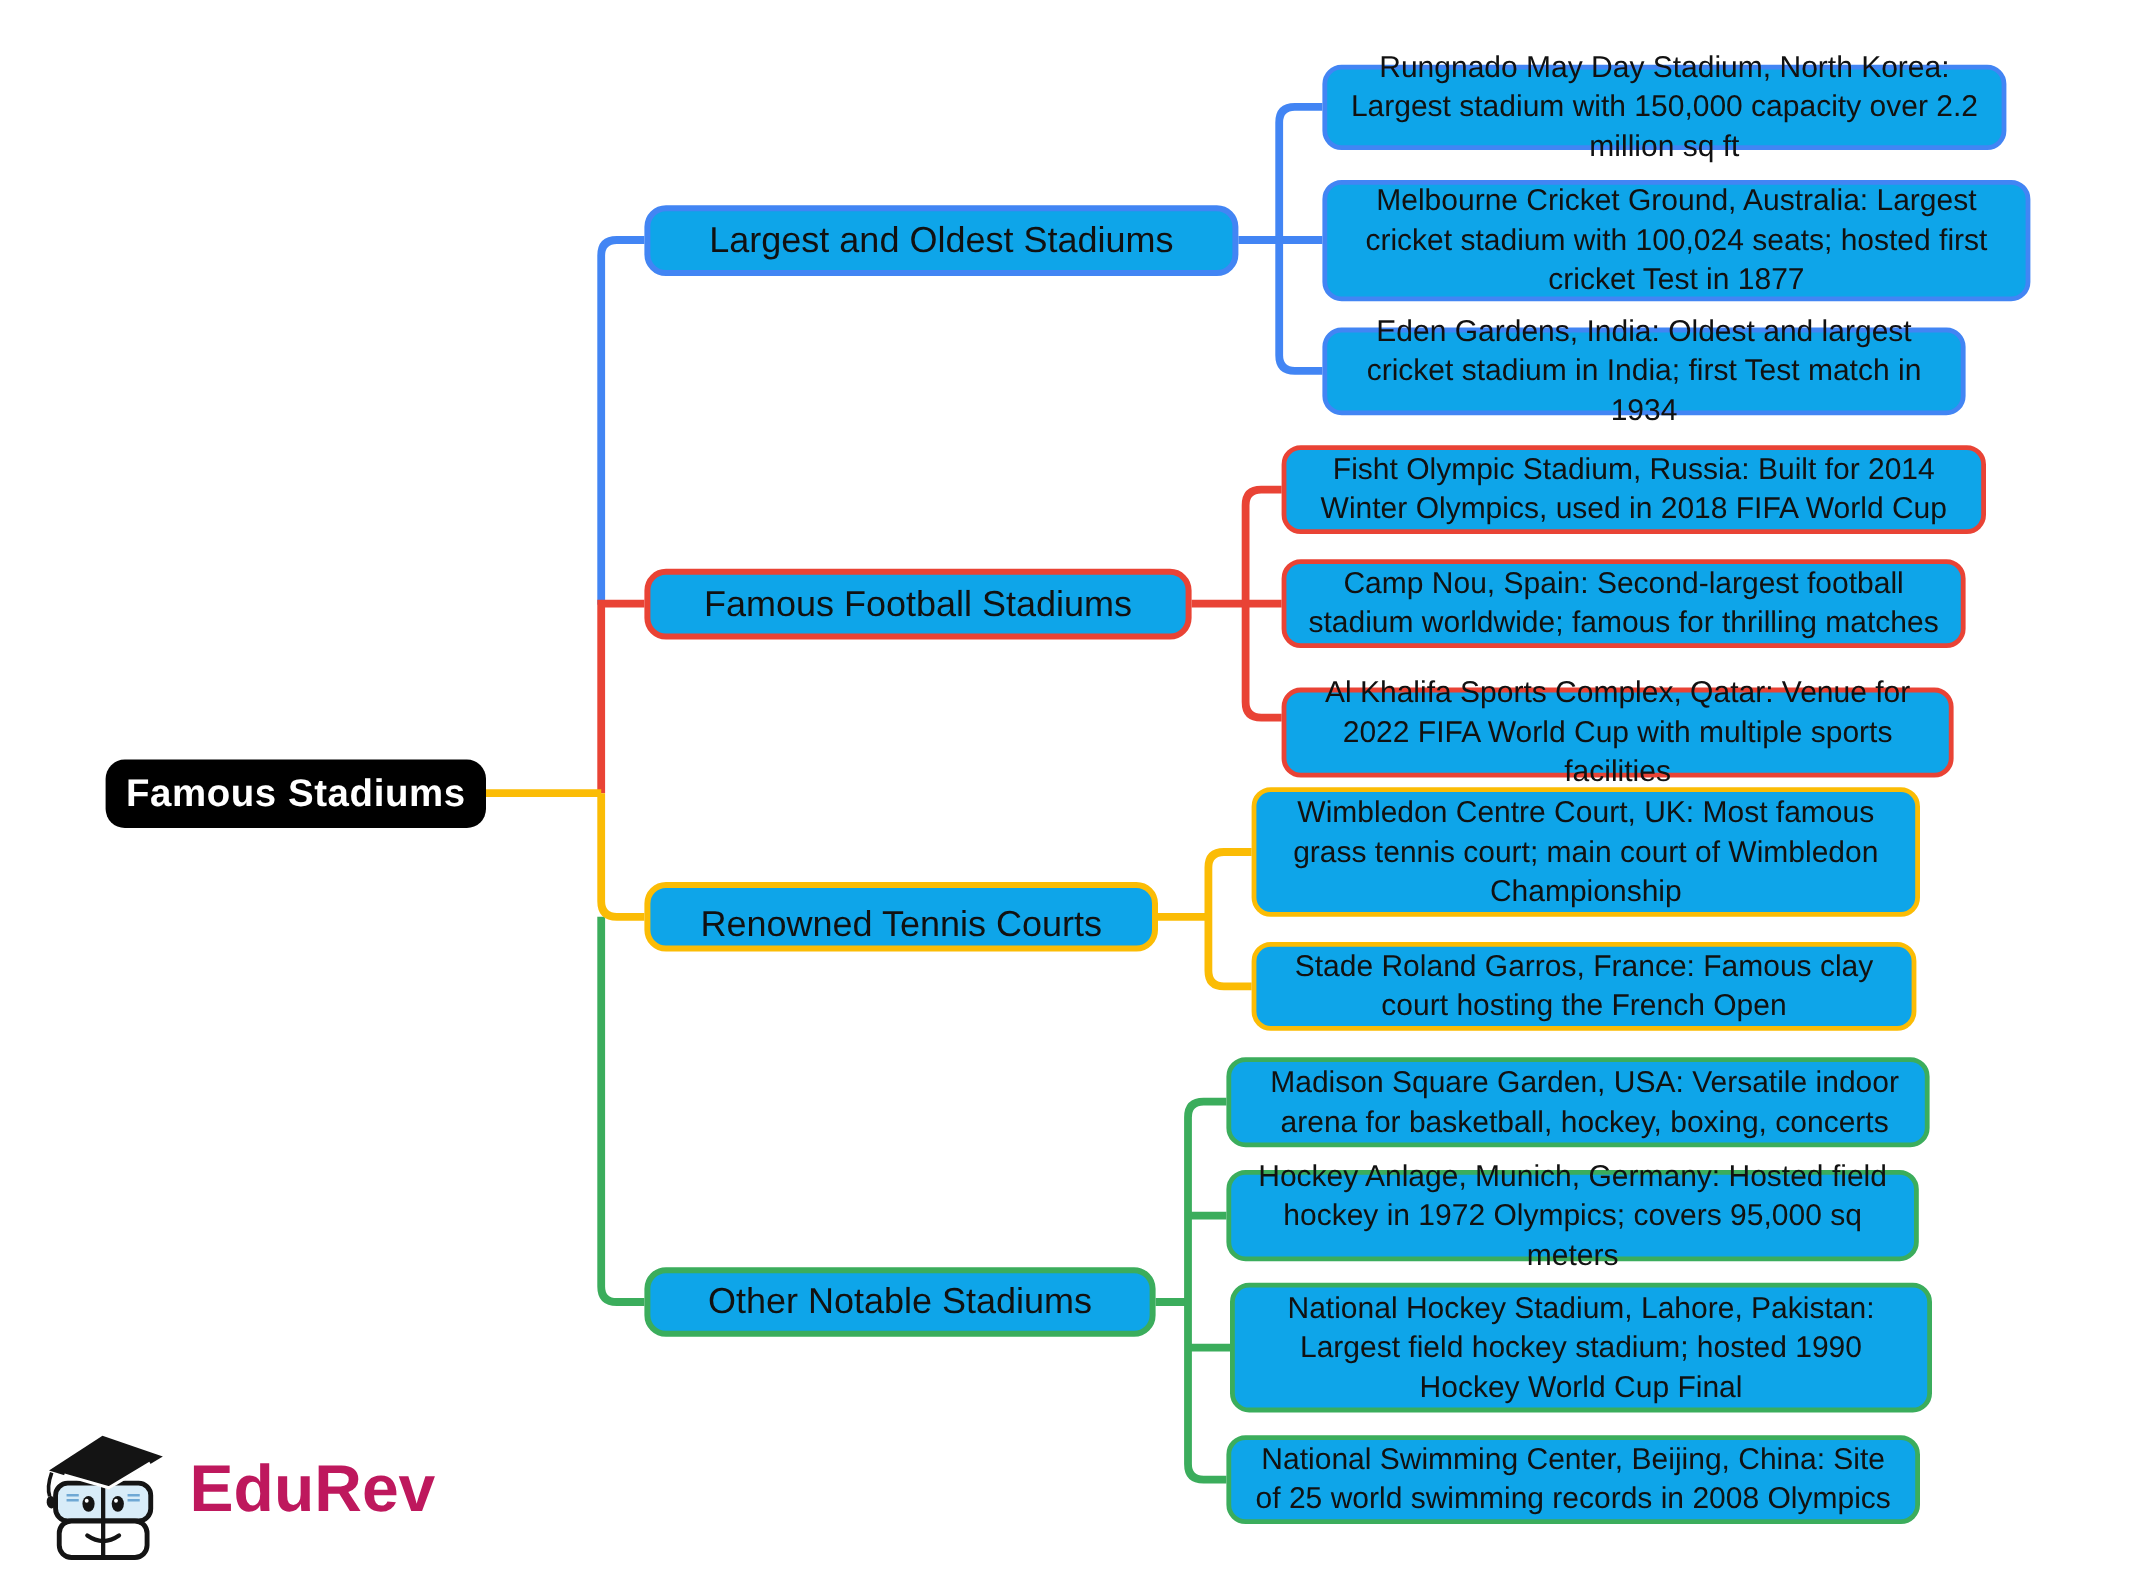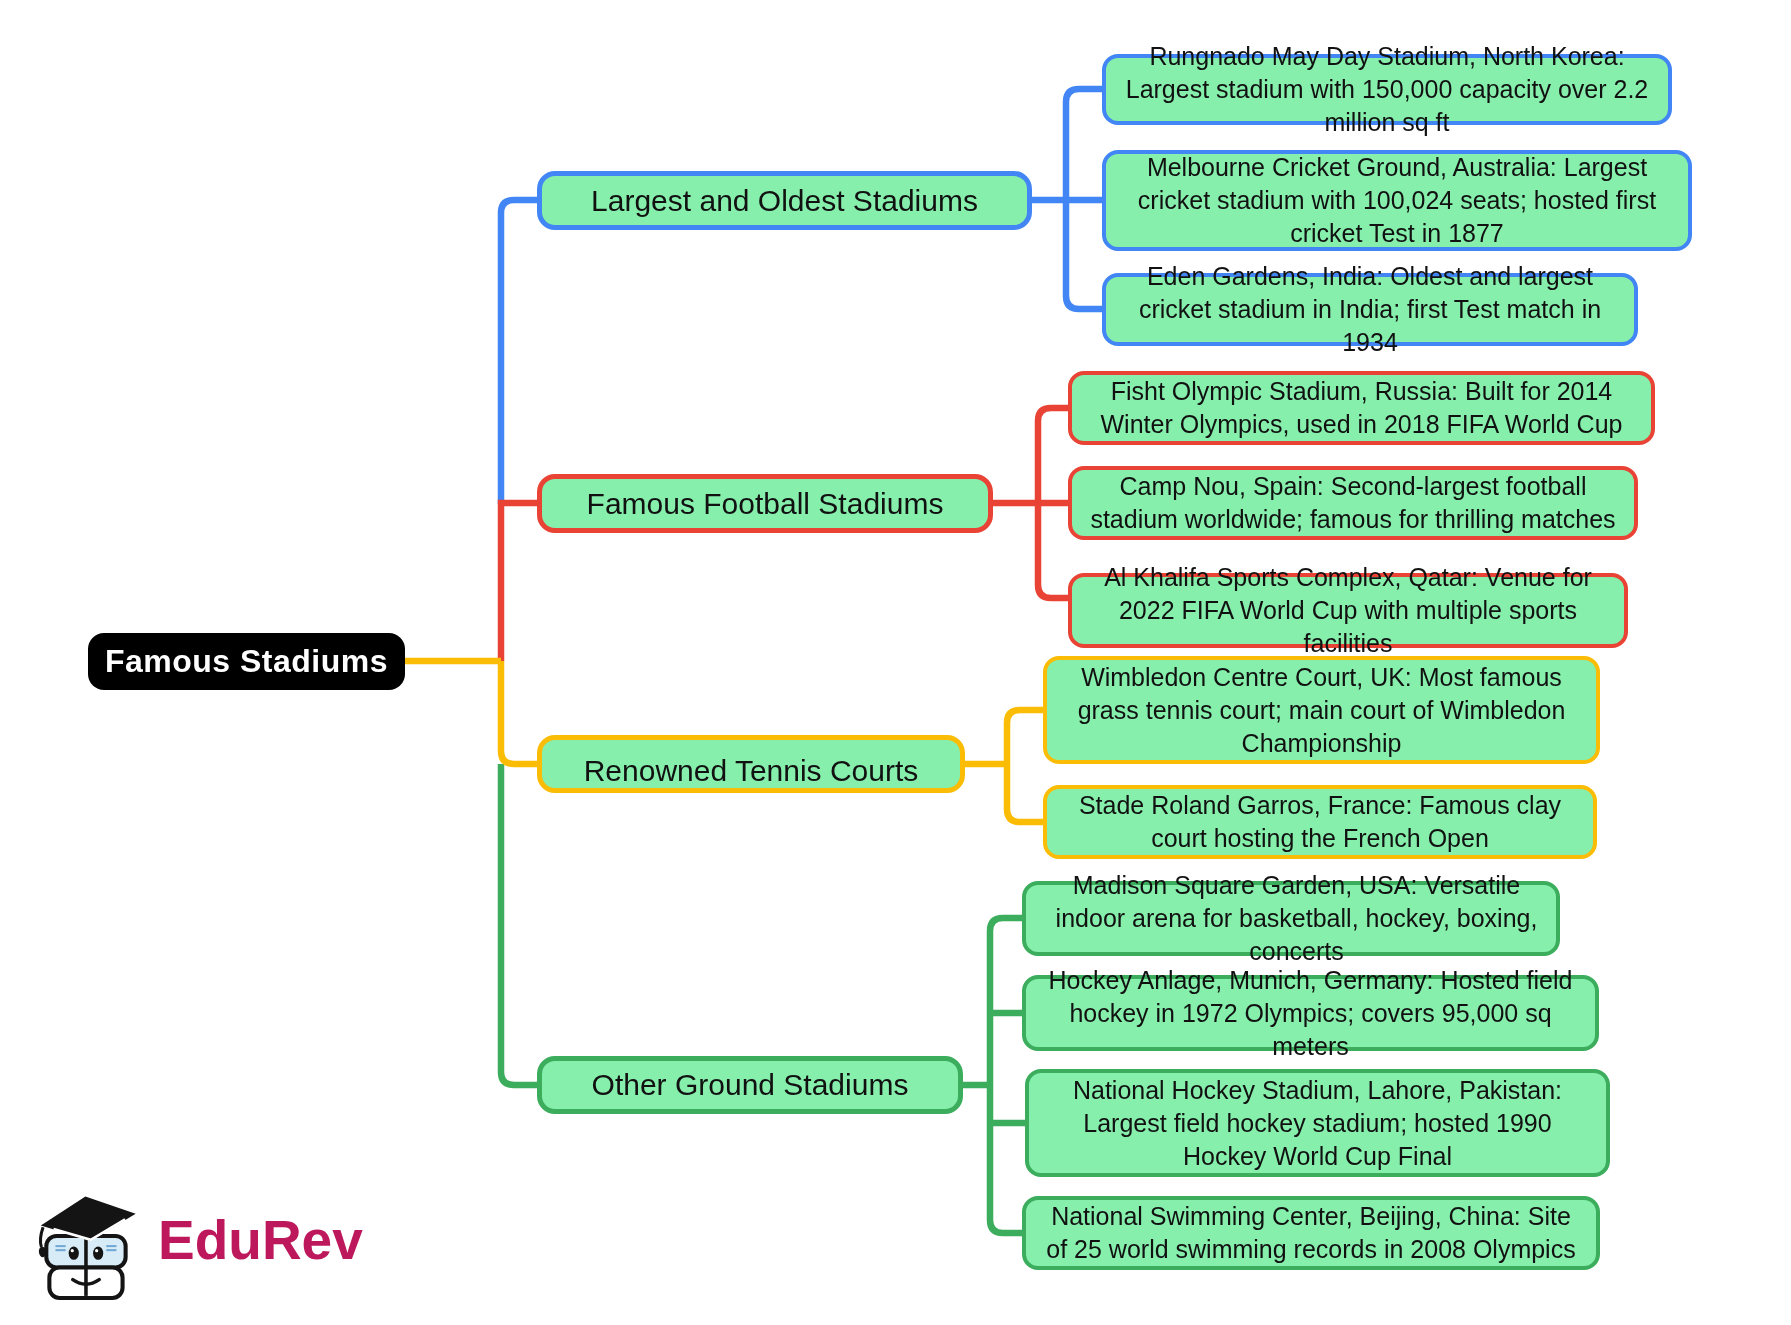--- a/index.html
+++ b/index.html
@@ -3,21 +3,21 @@
 <meta charset="utf-8">
 <style>
   html,body{margin:0;padding:0;background:#fff;}
   .canvas{
     position:relative;width:1791px;height:1325px;background:#ffffff;
     font-family:"Liberation Sans",sans-serif;overflow:hidden;
   }
   .connectors{position:absolute;left:0;top:0;width:1791px;height:1325px;}
   .connectors path{fill:none;stroke-width:6.5;stroke-linecap:butt;}
   .node{
-    position:absolute;box-sizing:border-box;background:#86efac;
+    position:absolute;box-sizing:border-box;background:#0ea5e9;
     display:flex;align-items:center;justify-content:center;text-align:center;
     color:#111;z-index:2;
   }
   .root{
     border-radius:16px;font-size:32px;font-weight:bold;letter-spacing:0.5px;
     z-index:3;
     text-align:center;
   }
   .branch{
     border:5px solid #999;border-radius:18px;font-size:30px;white-space:nowrap;
@@ -73,21 +73,21 @@
 
   <div class="node branch" style="left: 537px; top: 474px; width: 456px; height: 59px; border-color: rgb(233, 67, 53);">
     <span>Famous Football Stadiums</span>
   </div>
 
   <div class="node branch" style="left: 537px; top: 735px; width: 428px; height: 58px; border-color: rgb(251, 188, 5); align-items: flex-end;">
     <span>Renowned Tennis Courts</span>
   </div>
 
   <div class="node branch" style="left: 537px; top: 1056px; width: 426px; height: 58px; border-color: rgb(59, 173, 92);">
-    <span>Other Ground Stadiums</span>
+    <span>Other Notable Stadiums</span>
   </div>
 
   <div class="node leaf" style="left: 1102px; top: 54px; width: 570px; height: 71px; border-color: rgb(66, 133, 244);">
     <span>Rungnado May Day Stadium, North Korea: Largest stadium with 150,000 capacity over 2.2 million sq ft</span>
   </div>
   <div class="node leaf" style="left: 1102px; top: 150px; width: 590px; height: 101px; border-color: rgb(66, 133, 244);">
     <span>Melbourne Cricket Ground, Australia: Largest cricket stadium with 100,024 seats; hosted first cricket Test in 1877</span>
   </div>
   <div class="node leaf" style="left: 1102px; top: 273px; width: 536px; height: 73px; border-color: rgb(66, 133, 244);">
     <span>Eden Gardens, India: Oldest and largest cricket stadium in India; first Test match in 1934</span>
@@ -103,21 +103,21 @@
     <span>Al Khalifa Sports Complex, Qatar: Venue for 2022 FIFA World Cup with multiple sports facilities</span>
   </div>
 
   <div class="node leaf" style="left: 1043px; top: 656px; width: 557px; height: 108px; border-color: rgb(251, 188, 5);">
     <span>Wimbledon Centre Court, UK: Most famous grass tennis court; main court of Wimbledon Championship</span>
   </div>
   <div class="node leaf" style="left: 1043px; top: 785px; width: 554px; height: 74px; border-color: rgb(251, 188, 5);">
     <span>Stade Roland Garros, France: Famous clay court hosting the French Open</span>
   </div>
 
-  <div class="node leaf" style="left: 1022px; top: 881px; width: 538px; height: 75px; border-color: rgb(59, 173, 92); padding-left: 24px;">
+  <div class="node leaf" style="left: 1022px; top: 881px; width: 586px; height: 75px; border-color: rgb(59, 173, 92); padding-left: 24px;">
     <span>Madison Square Garden, USA: Versatile indoor arena for basketball, hockey, boxing, concerts</span>
   </div>
   <div class="node leaf" style="left: 1022px; top: 975px; width: 577px; height: 76px; border-color: rgb(59, 173, 92);">
     <span>Hockey Anlage, Munich, Germany: Hosted field hockey in 1972 Olympics; covers 95,000 sq meters</span>
   </div>
   <div class="node leaf" style="left: 1025px; top: 1069px; width: 585px; height: 108px; border-color: rgb(59, 173, 92);">
     <span>National Hockey Stadium, Lahore, Pakistan: Largest field hockey stadium; hosted 1990 Hockey World Cup Final</span>
   </div>
   <div class="node leaf" style="left: 1022px; top: 1196px; width: 578px; height: 74px; border-color: rgb(59, 173, 92);">
     <span>National Swimming Center, Beijing, China: Site of 25 world swimming records in 2008 Olympics</span>

